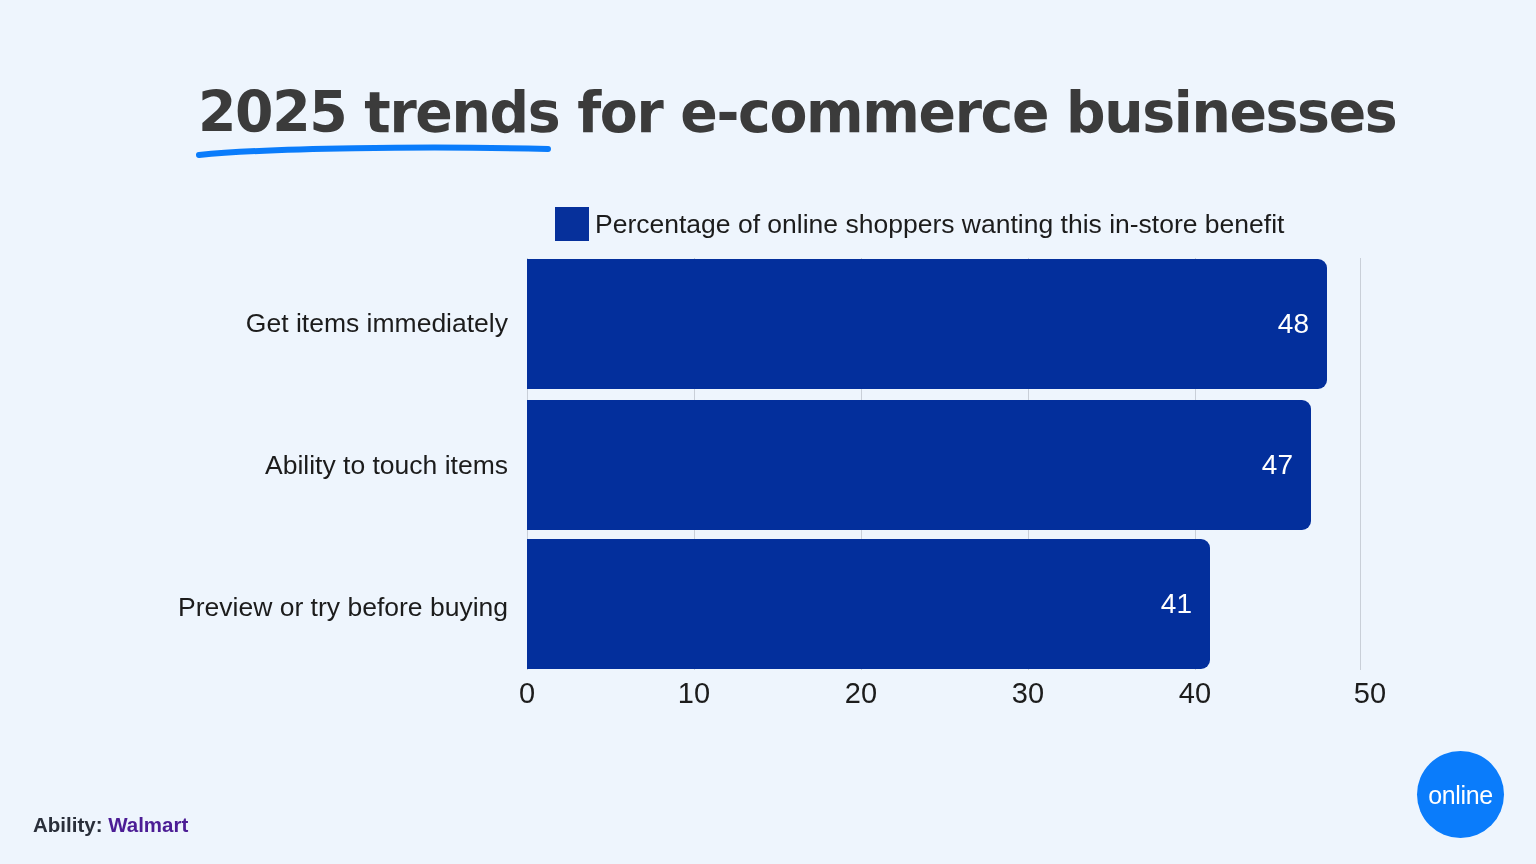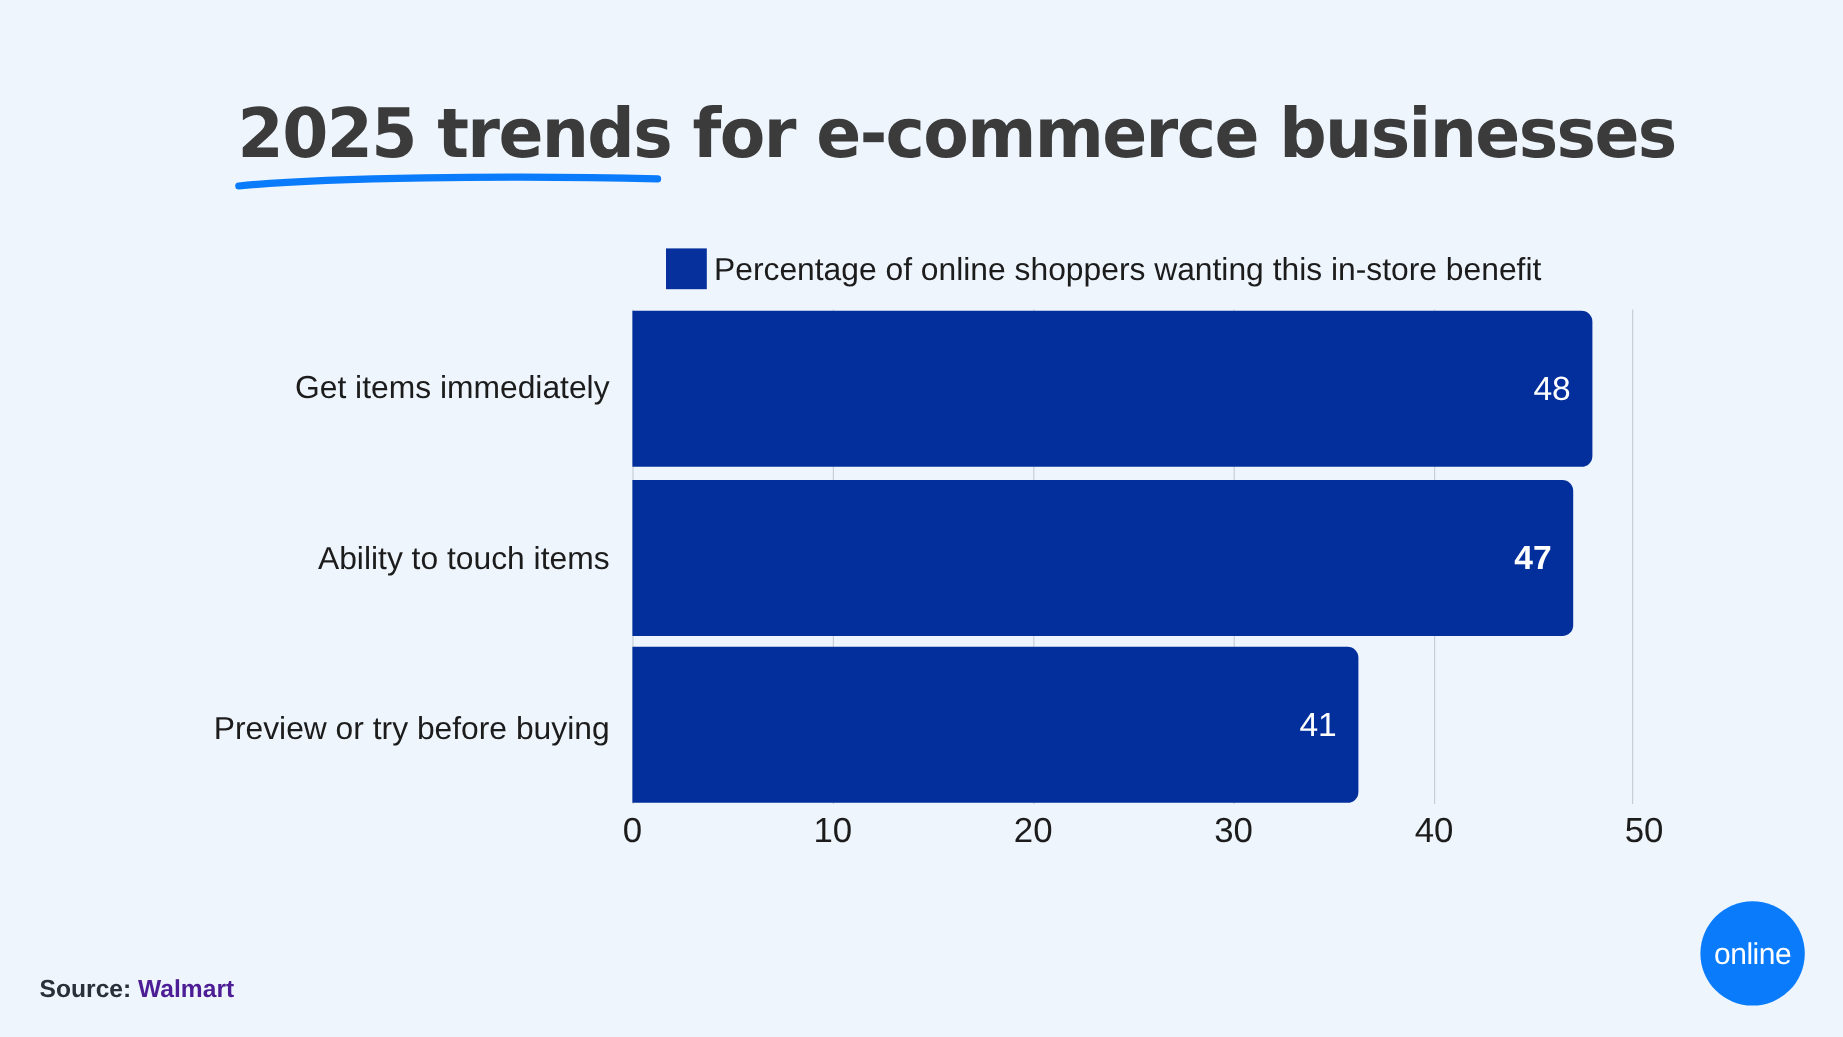--- a/index.html
+++ b/index.html
@@ -213,42 +213,42 @@
       <div class="gridline" style="left:501px;"></div>
       <div class="gridline" style="left:668px;"></div>
       <div class="gridline" style="left:833px;"></div>
 
       <div class="bars">
         <div class="bar-row" style="top:1px;">
           <div class="bar" style="width:800px;">
             <span class="bar-value">48</span>
           </div>
         </div>
-        <div class="bar-row" style="top:142px;font-weight:bold;">
+        <div class="bar-row" style="top:142px;">
           <div class="bar" style="width:784px;">
             <span class="bar-value">47</span>
           </div>
         </div>
         <div class="bar-row" style="top:281px;">
-          <div class="bar" style="width:605px;">
+          <div class="bar" style="width:683px;">
             <span class="bar-value">41</span>
           </div>
         </div>
       </div>
     </div>
 
     <div class="x-tick" style="left:527px;">0</div>
     <div class="x-tick" style="left:694px;">10</div>
     <div class="x-tick" style="left:861px;">20</div>
     <div class="x-tick" style="left:1028px;">30</div>
     <div class="x-tick" style="left:1195px;">40</div>
     <div class="x-tick" style="left:1370px;text-align:right;">50</div>
   </div>
 
   <div class="source">
-    <span class="source-strong">Source:</span><span>&nbsp;</span><span class="source-value">Walmart</span>
+    <span class="source-strong">Ability:</span><span>&nbsp;</span><span class="source-value">Walmart</span>
   </div>
 
   <div class="logo">
     <span class="logo-text">online</span>
   </div>
 
 </div>
 
 </body></html>

